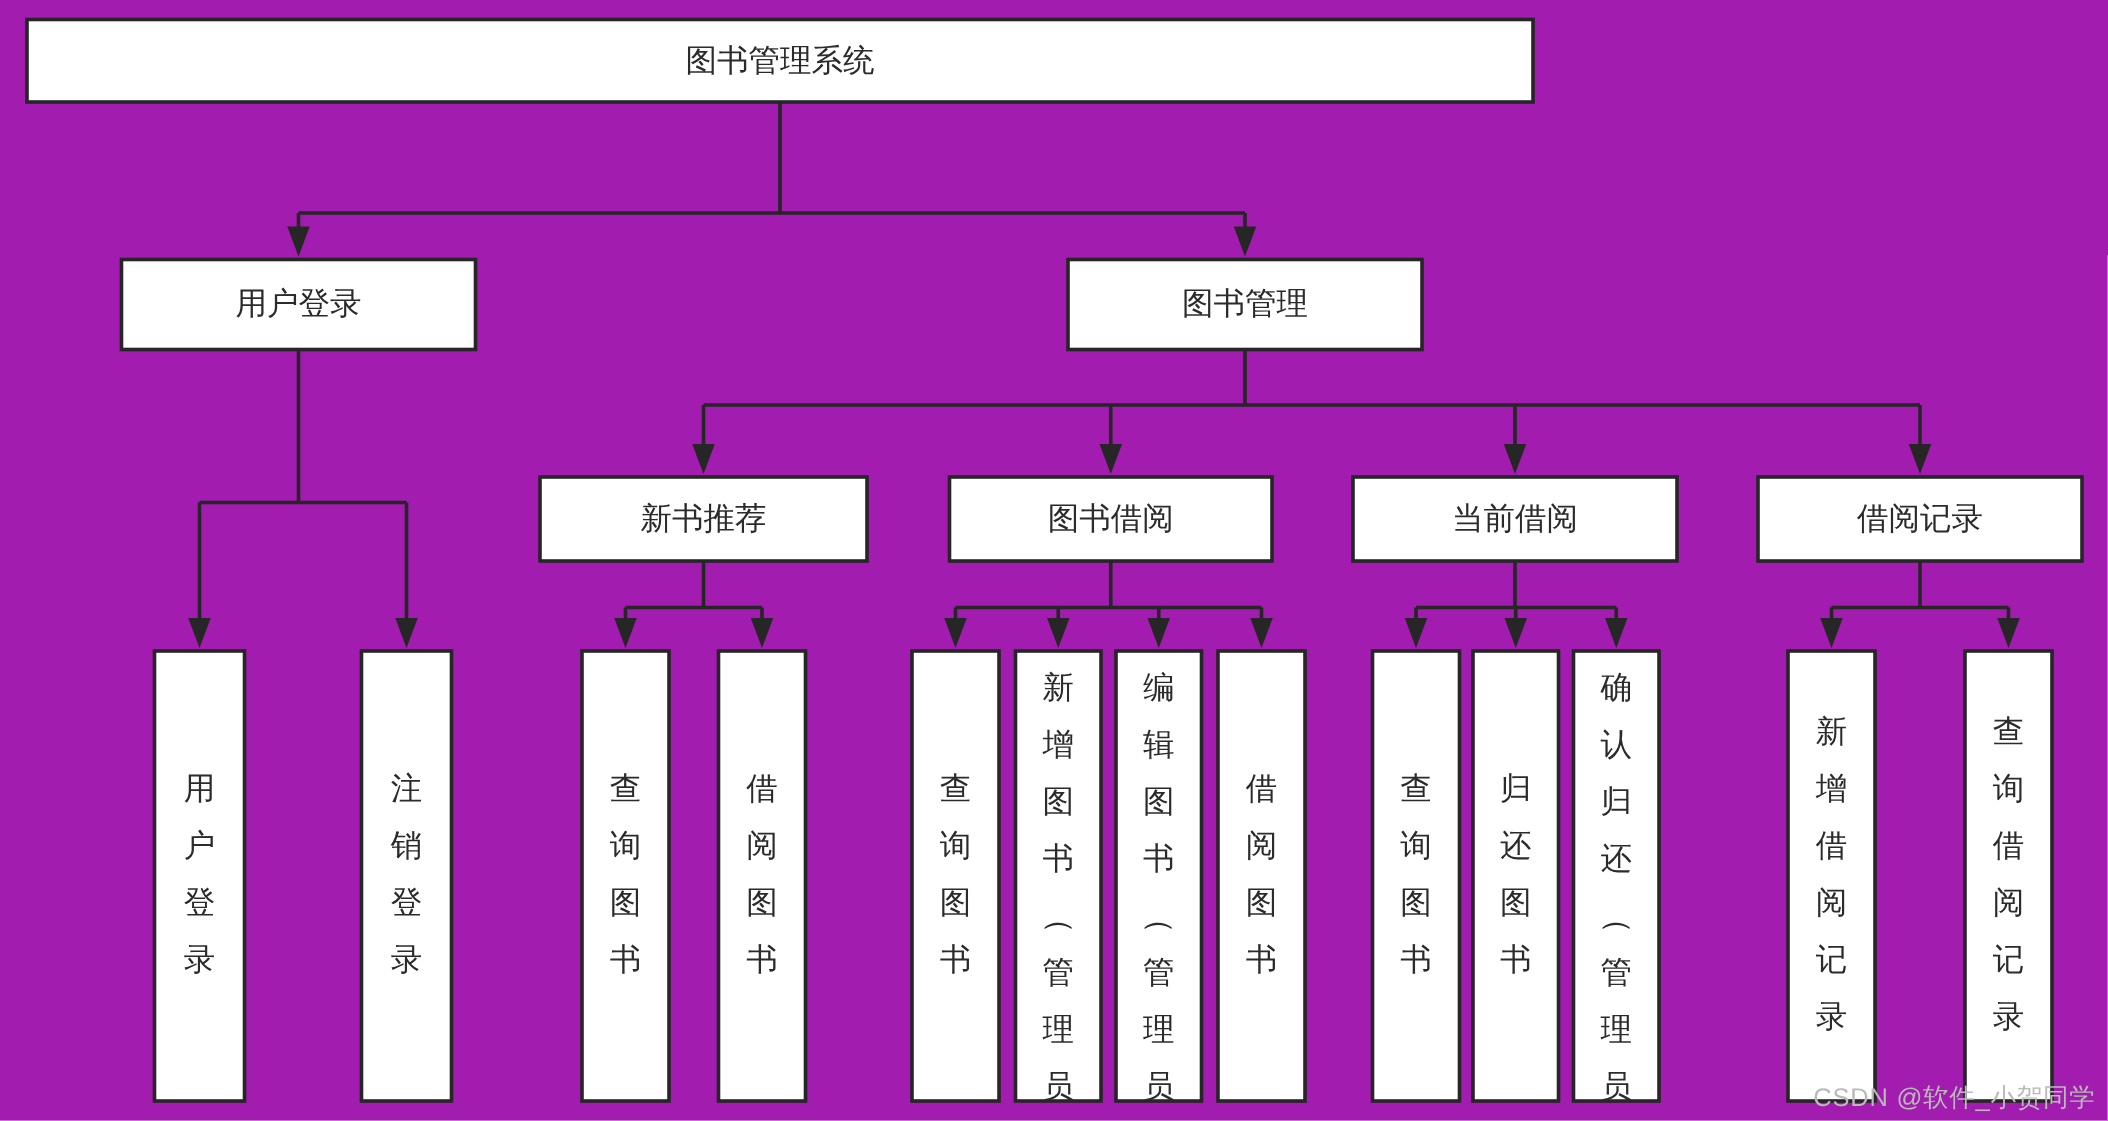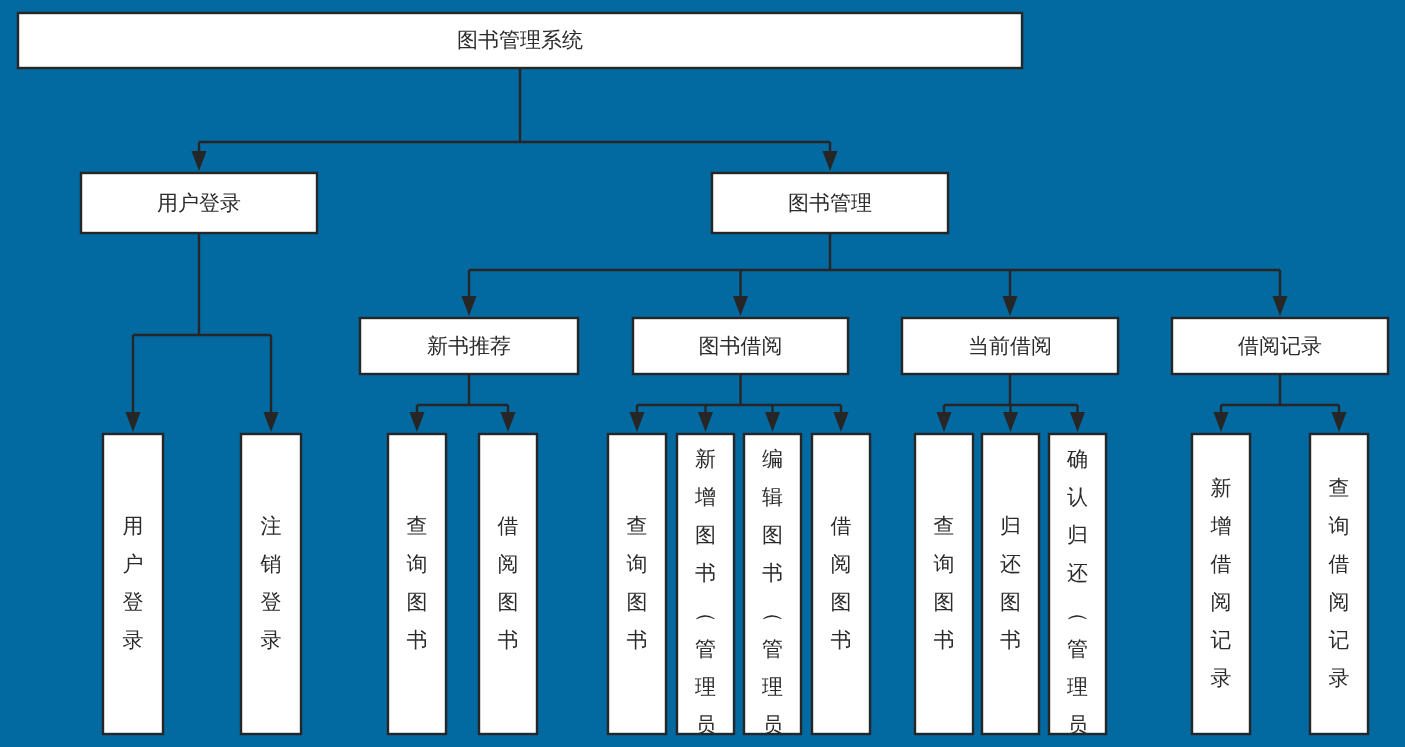--- a/index.html
+++ b/index.html
@@ -12,21 +12,21 @@
     width: 1405px;
     height: 747px;
     font-family: "Liberation Sans", "DejaVu Sans", sans-serif;
     overflow: hidden;
     position: relative;
   }
   #diagram-root {
     position: relative;
     width: 1405px;
     height: 747px;
-    background: #0369a1;
+    background: #a21caf;
   }
   svg#diagram-svg {
     position: absolute;
     left: 0;
     top: 0;
     width: 1405px;
     height: 747px;
     display: block;
   }
   .node-box {
@@ -263,13 +263,14 @@
           <rect x="1310" y="434" width="58" height="300" class="node-box"></rect>
           <text x="1339" y="489" class="node-label-v-char">查</text>
           <text x="1339" y="527" class="node-label-v-char">询</text>
           <text x="1339" y="565" class="node-label-v-char">借</text>
           <text x="1339" y="603" class="node-label-v-char">阅</text>
           <text x="1339" y="641" class="node-label-v-char">记</text>
           <text x="1339" y="679" class="node-label-v-char">录</text>
         </g>
       </g>
   </svg>
+  <div class="watermark">CSDN @软件_小贺同学</div>
 </div>
 
 </body></html>

